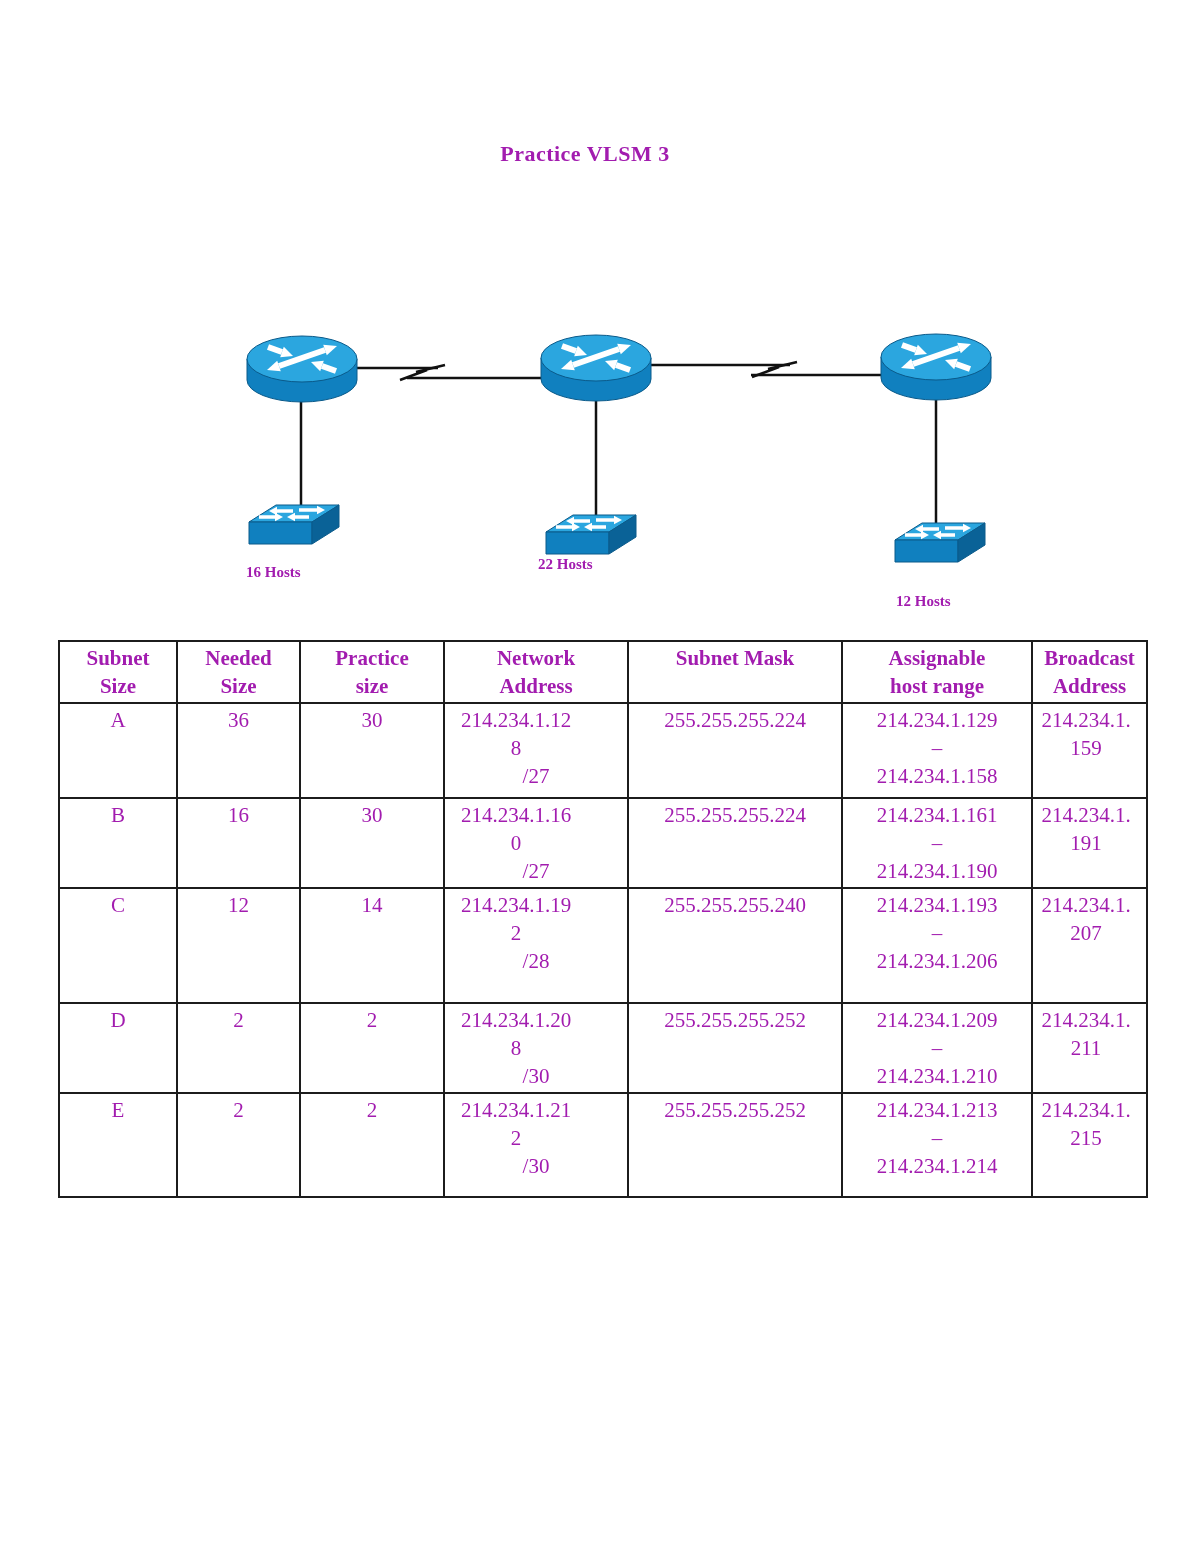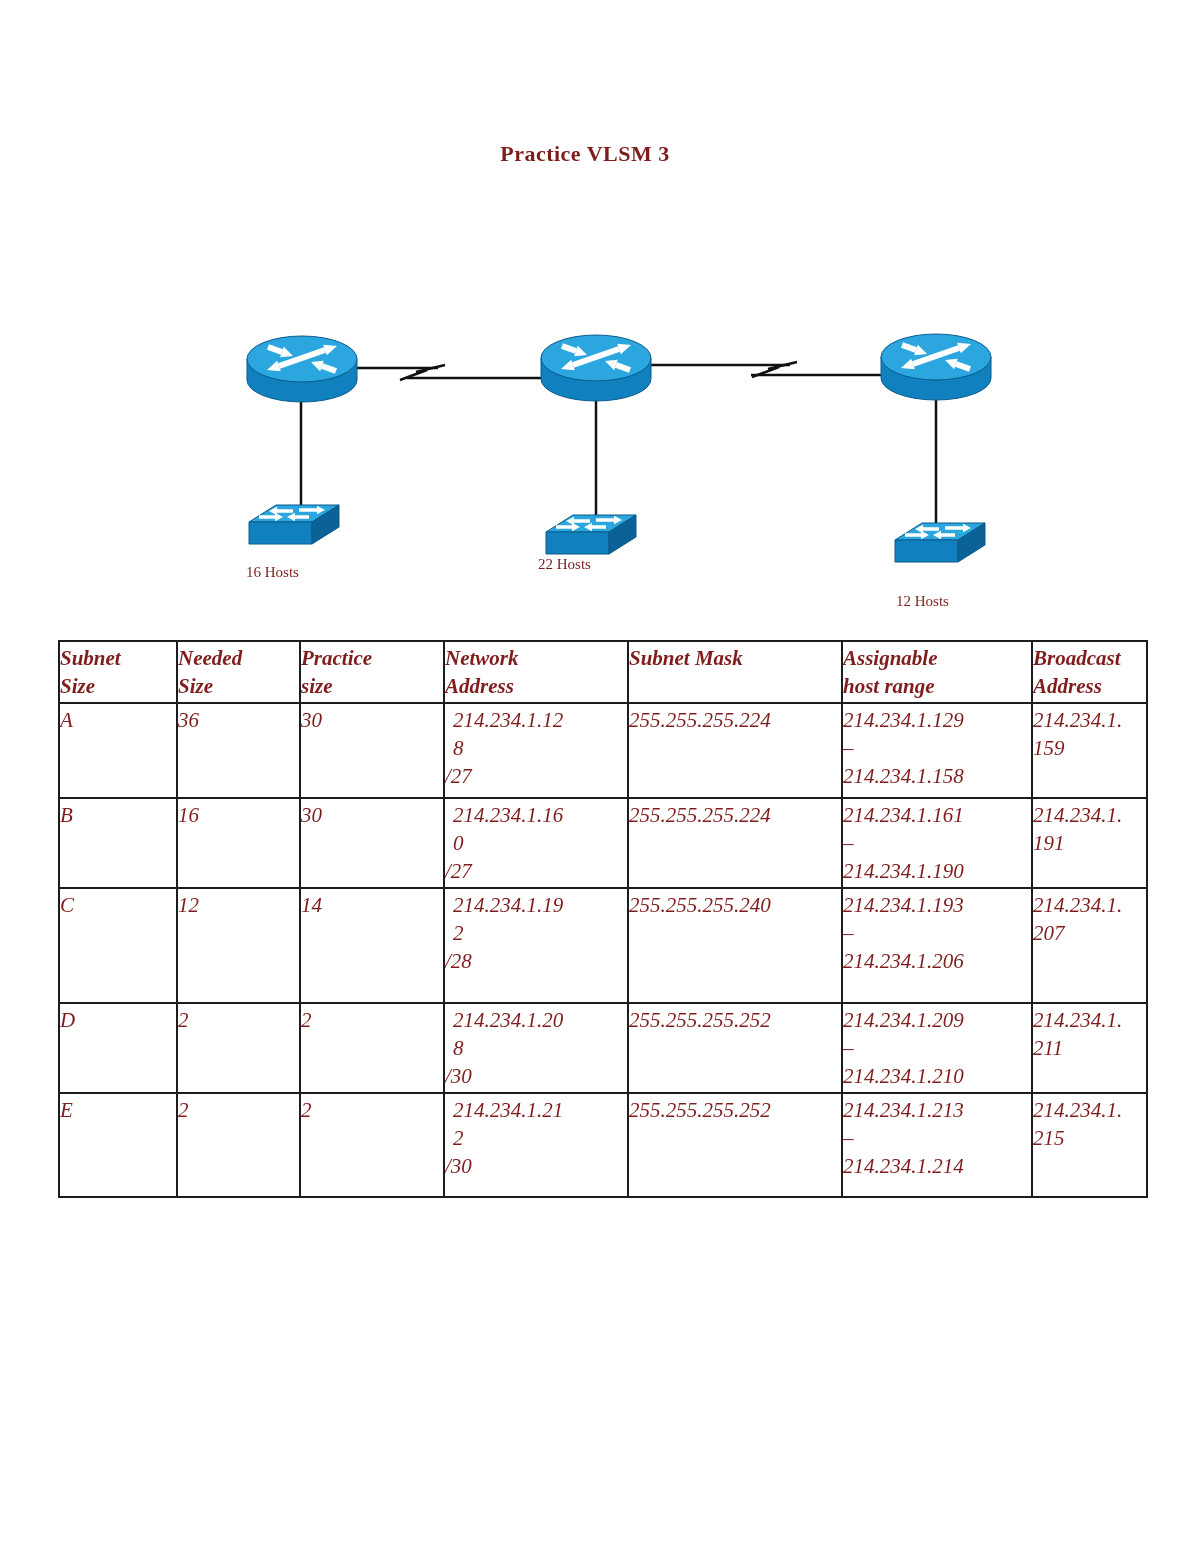--- a/index.html
+++ b/index.html
@@ -1,37 +1,37 @@
 <!DOCTYPE html>
 <html><head>
 <meta charset="utf-8">
 <style>
   html,body{margin:0;padding:0;background:#ffffff;}
   .page{
     position:relative;width:1200px;height:1553px;background:#ffffff;
-    font-family:"Liberation Serif", serif;color:#7f1d1d;overflow:hidden;
+    font-family:"Liberation Serif", serif;color:#a21caf;overflow:hidden;
   }
   .title{
     position:absolute;left:0;top:141px;width:1170px;text-align:center;
     font-size:22px;font-weight:bold;letter-spacing:0.5px;
   }
   .instructions{
     position:absolute;left:343px;top:213px;
     font-size:15px;font-weight:bold;line-height:21px;
   }
   .diagram-svg{position:absolute;left:0;top:300px;}
-  .lan-label{position:absolute;font-size:15px;font-weight:normal;white-space:nowrap;}
+  .lan-label{position:absolute;font-size:15px;font-weight:bold;white-space:nowrap;}
   .subnet-table{
     position:absolute;left:58px;top:640px;
     border-collapse:collapse;table-layout:fixed;
     font-size:21px;line-height:28px;
   }
   .subnet-table th,.subnet-table td{
-    border:2px solid #1c1c1c;vertical-align:top;text-align:left;
-    padding:2px 0;overflow:hidden;font-style:italic;
+    border:2px solid #1c1c1c;vertical-align:top;text-align:center;
+    padding:2px 6px;overflow:hidden;
   }
   .subnet-table th{font-weight:bold;height:50px;}
   .subnet-table td{font-weight:normal;}
   tr.row-a{height:95px;} tr.row-b{height:84px;} tr.row-c{height:115px;}
   tr.row-d{height:86px;} tr.row-e{height:104px;}
   .wrap-net{width:114px;word-break:break-all;margin-left:8px;}
   .wrap-bc{width:94px;word-break:break-all;}
 </style>
 </head>
 <body>

